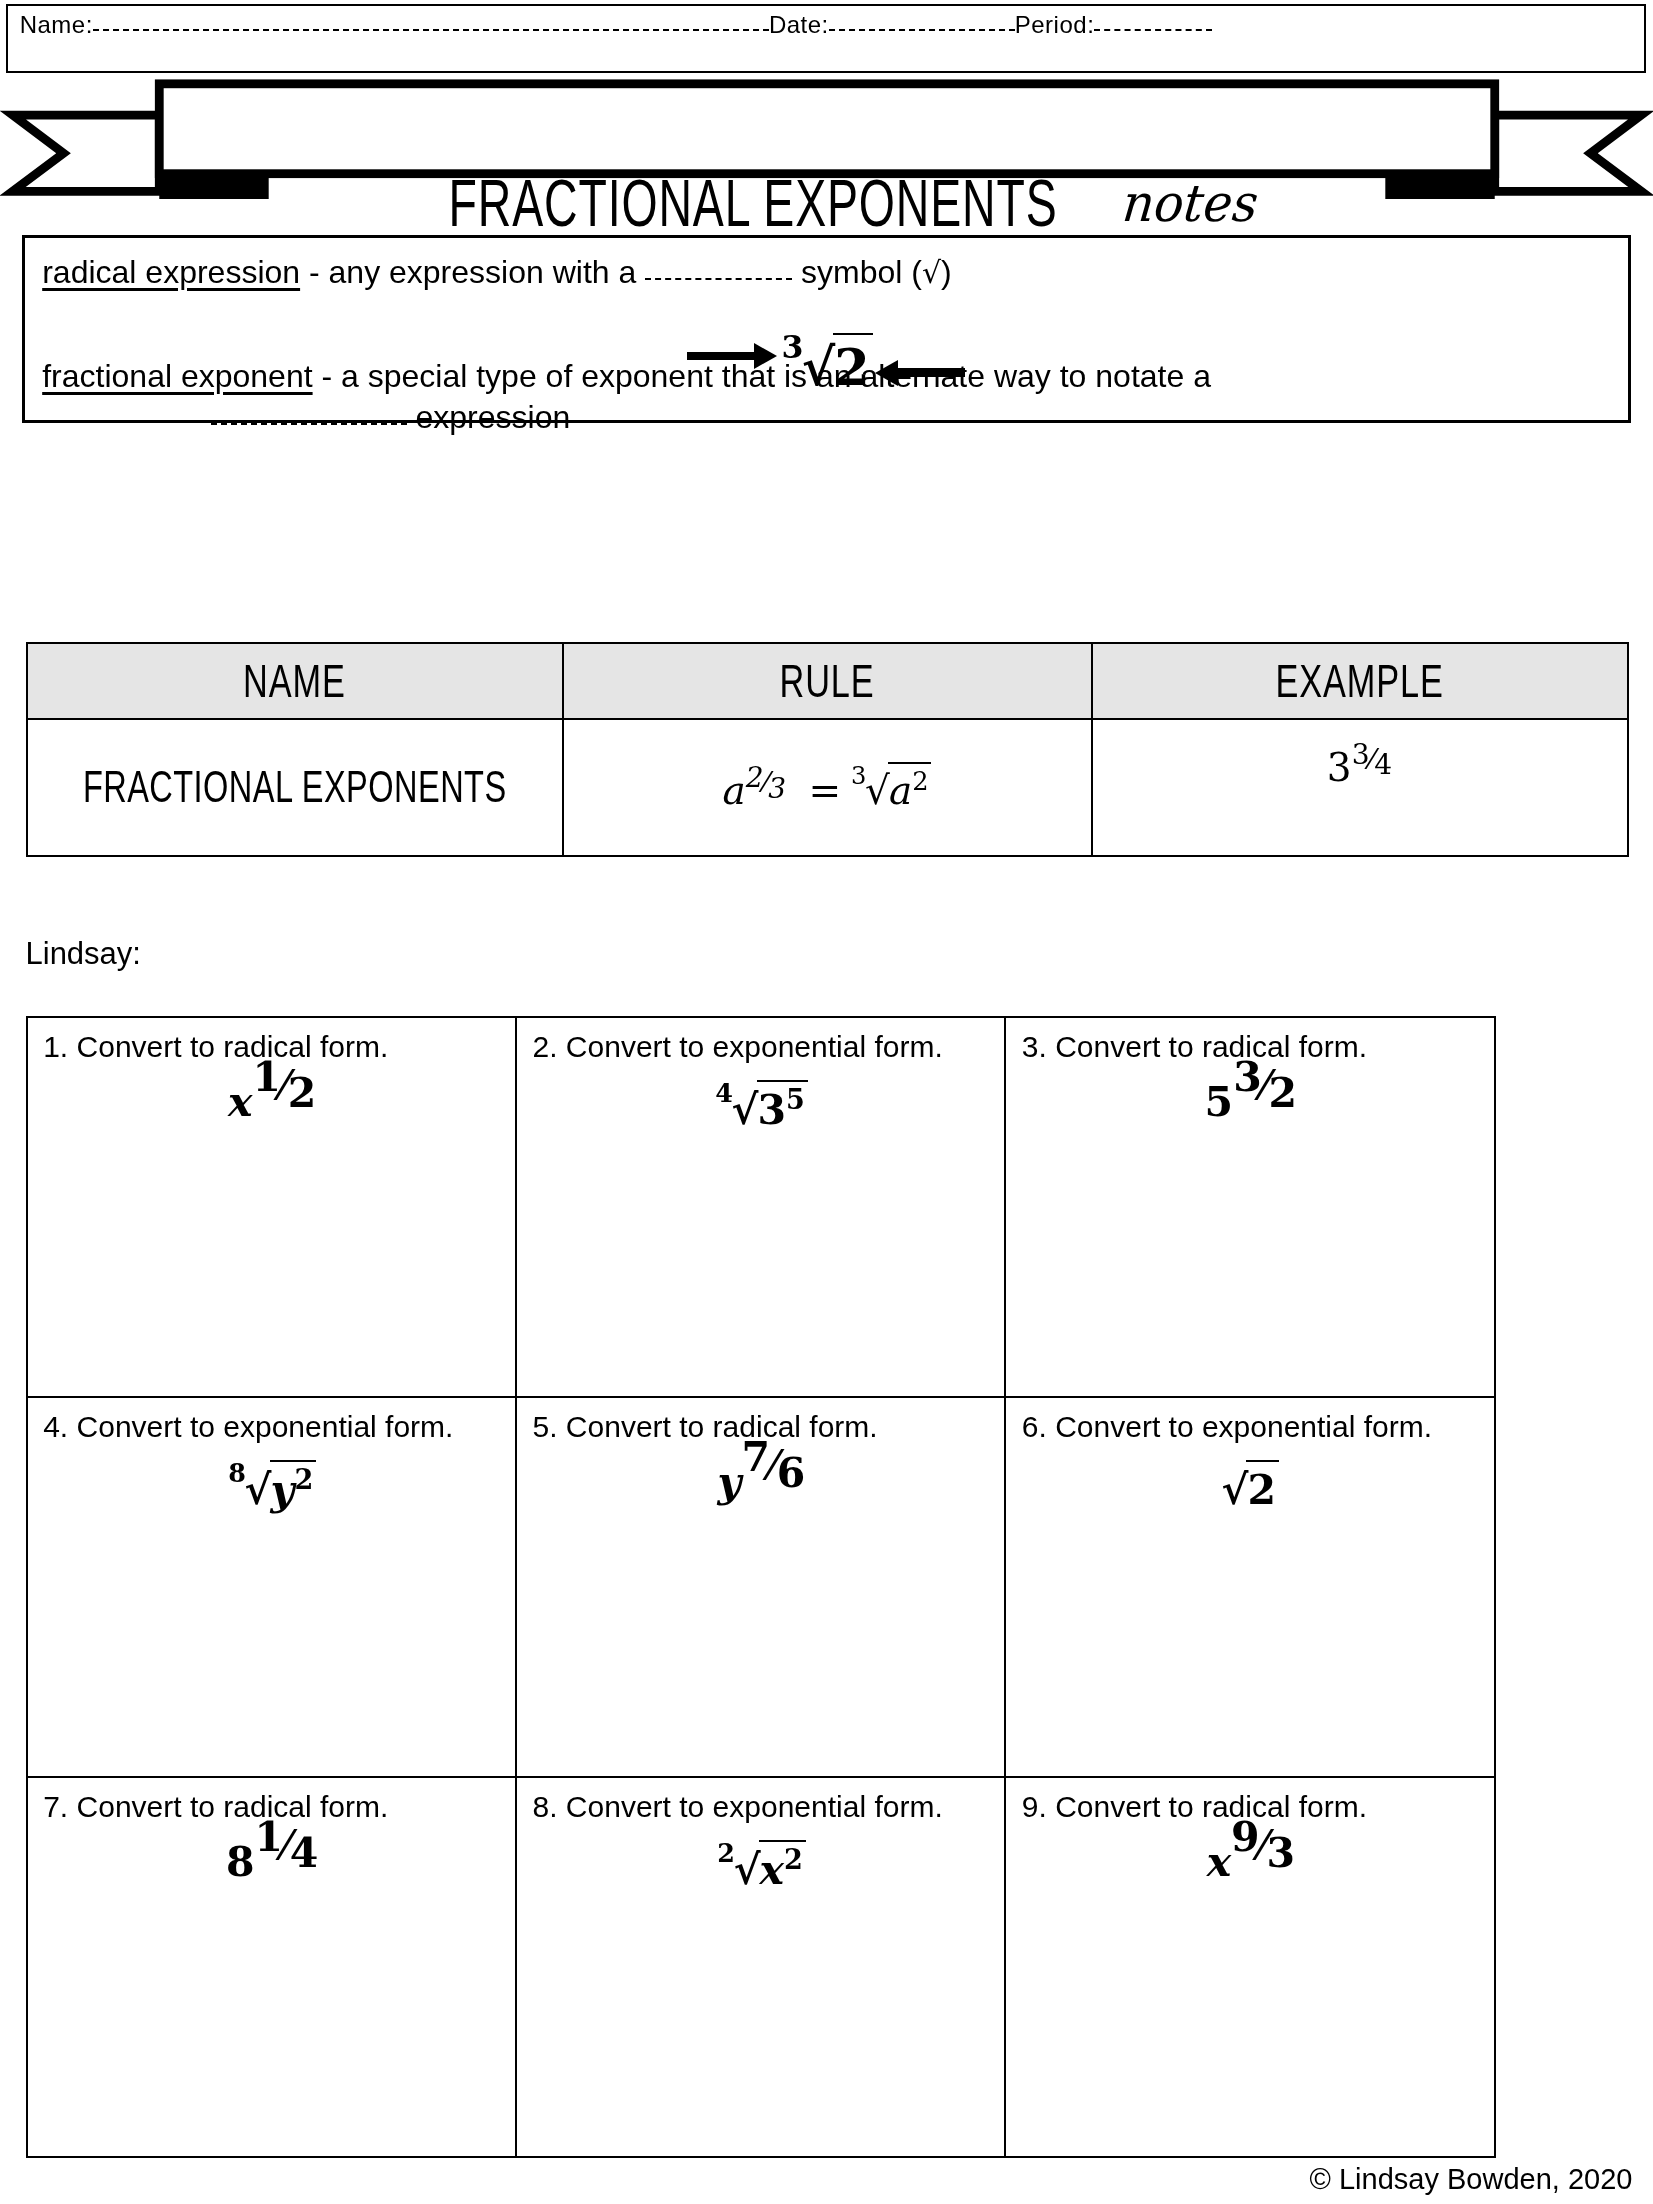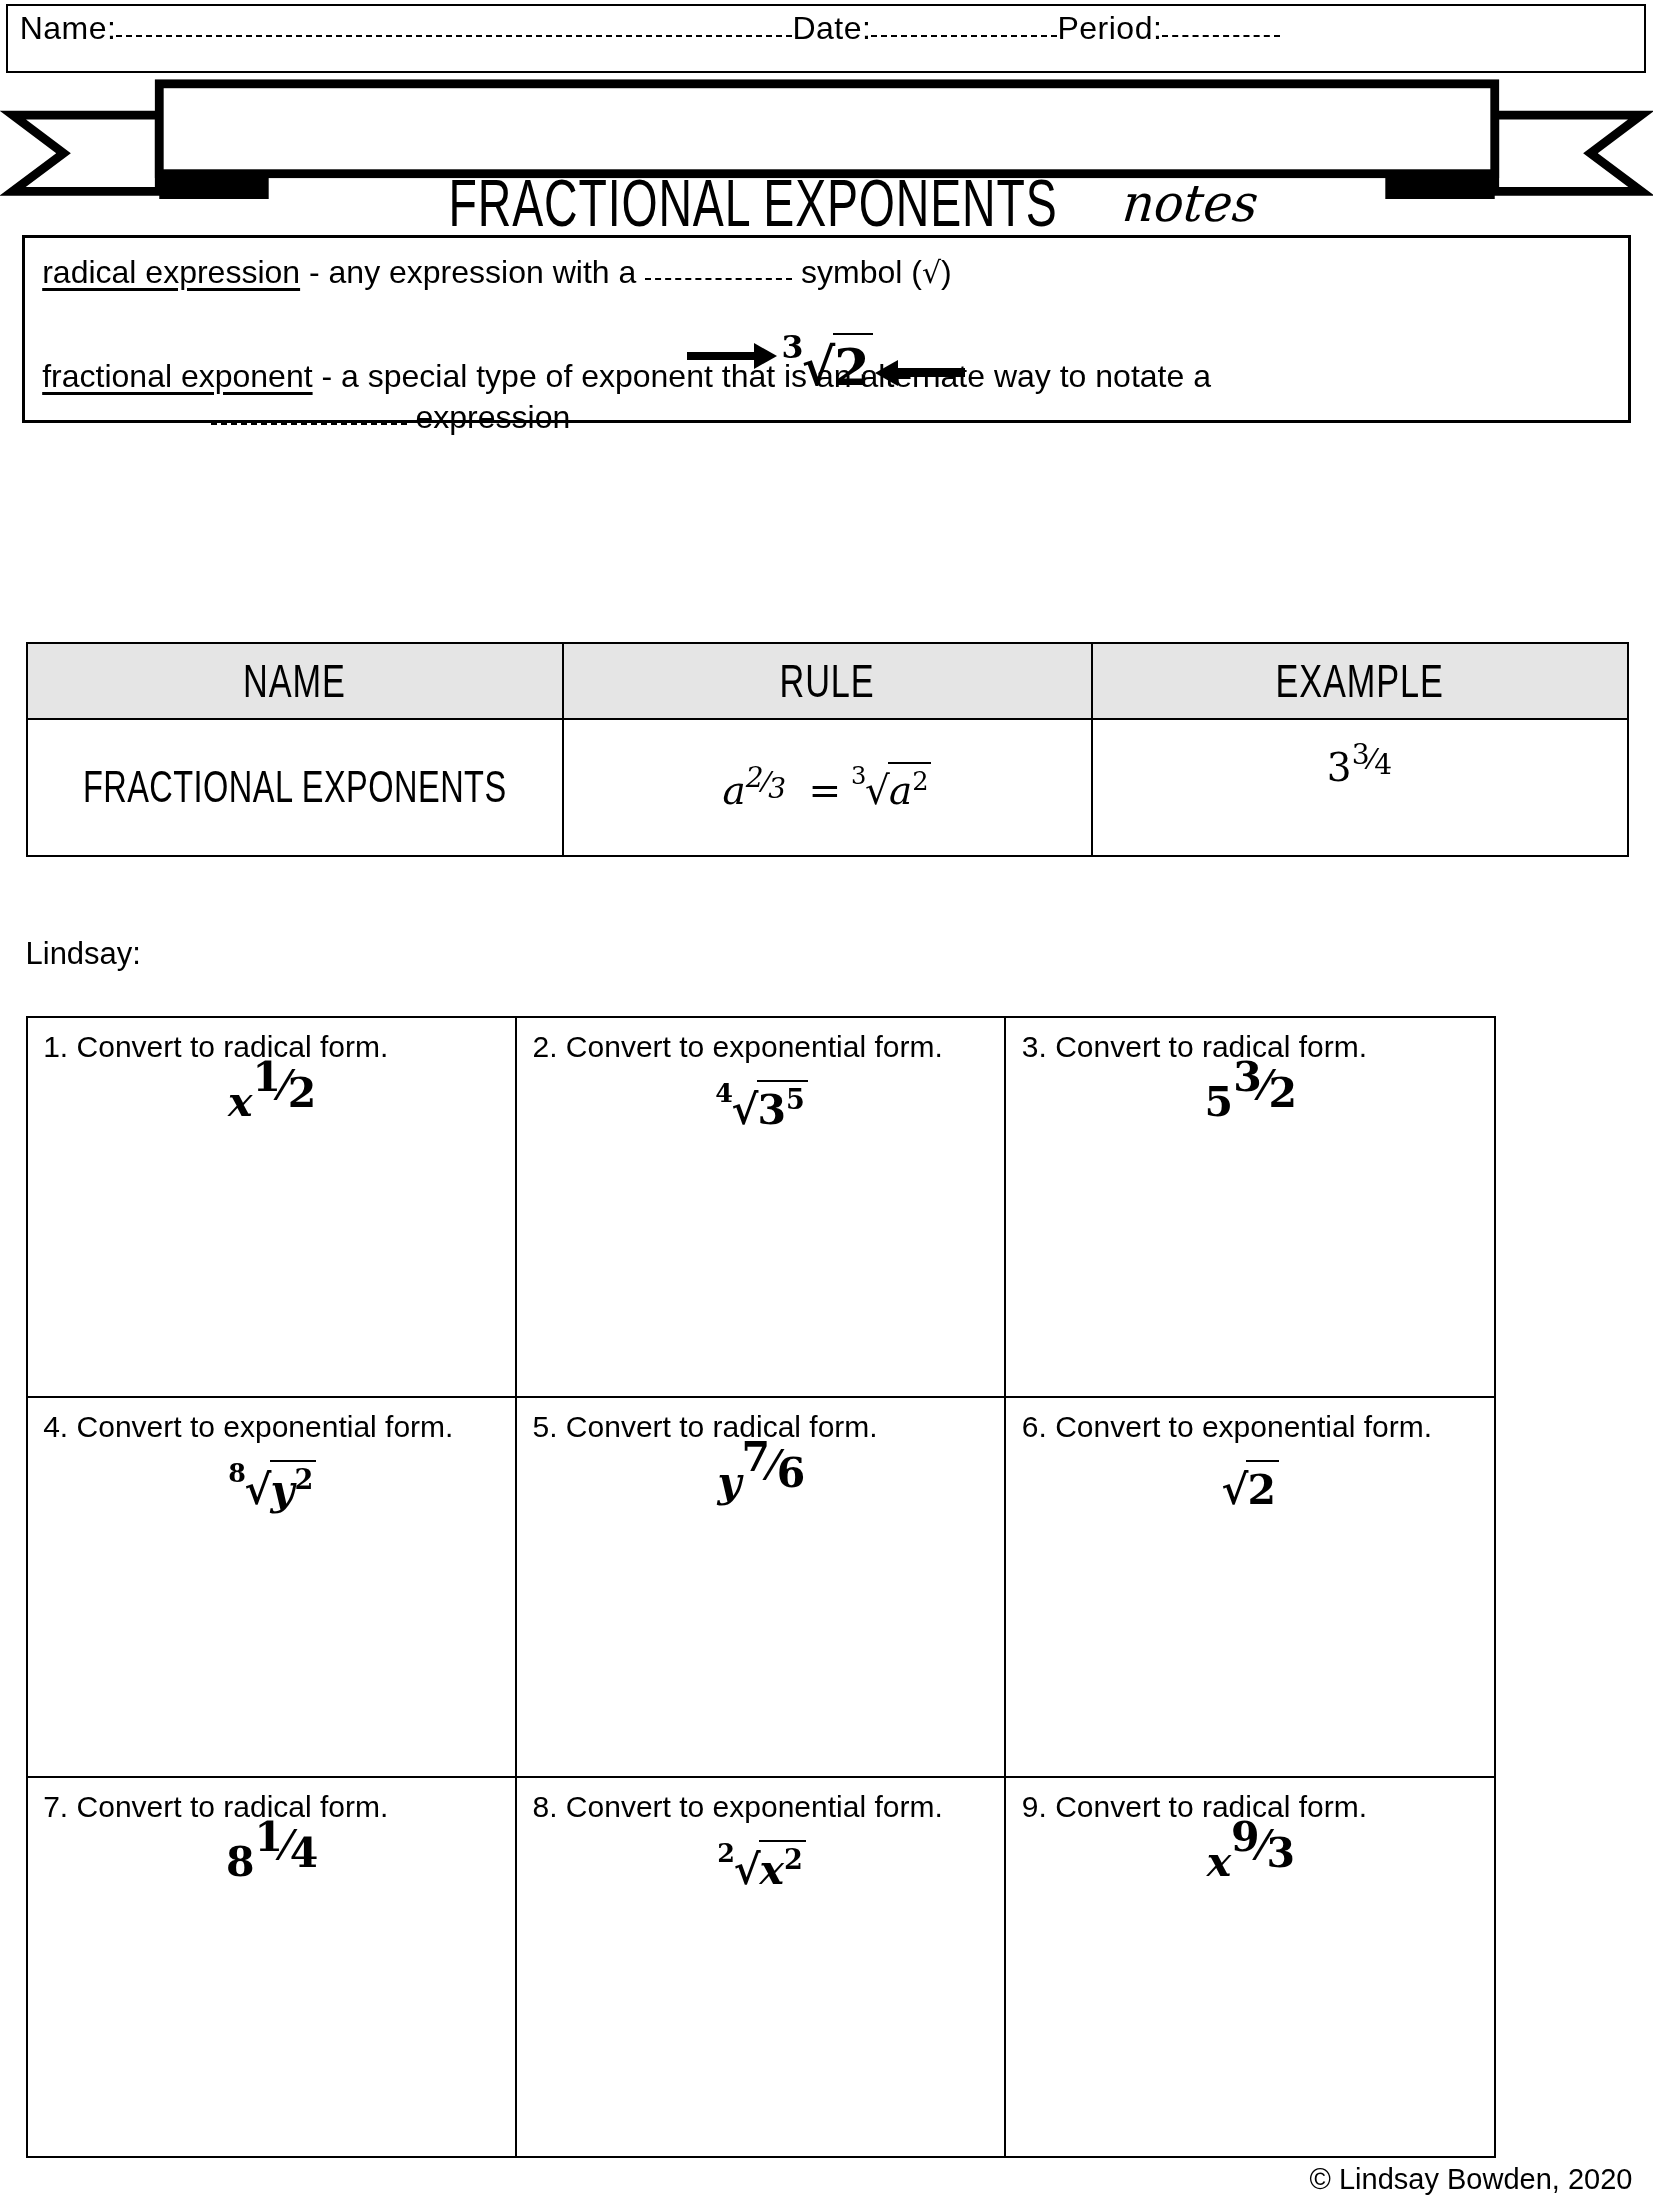--- a/index.html
+++ b/index.html
@@ -33,21 +33,21 @@
     border: 2.9px solid #000;
     box-sizing: border-box;
     display: flex;
     align-items: flex-start;
     padding-left: 11.8px;
     padding-top: 5.9px;
   }
   .nb-field {
     display: inline-block;
     white-space: nowrap;
-    font-size: 32px;
+    font-size: 24px;
     letter-spacing: 0.5px;
     line-height: 1.05;
   }
   .nb-rule {
     display: inline-block;
     border-bottom: 2.9px dashed #000;
     vertical-align: 2px;
   }
   .nb-rule.long { width: 676px; }
   .nb-rule.mid  { width: 186px; }

